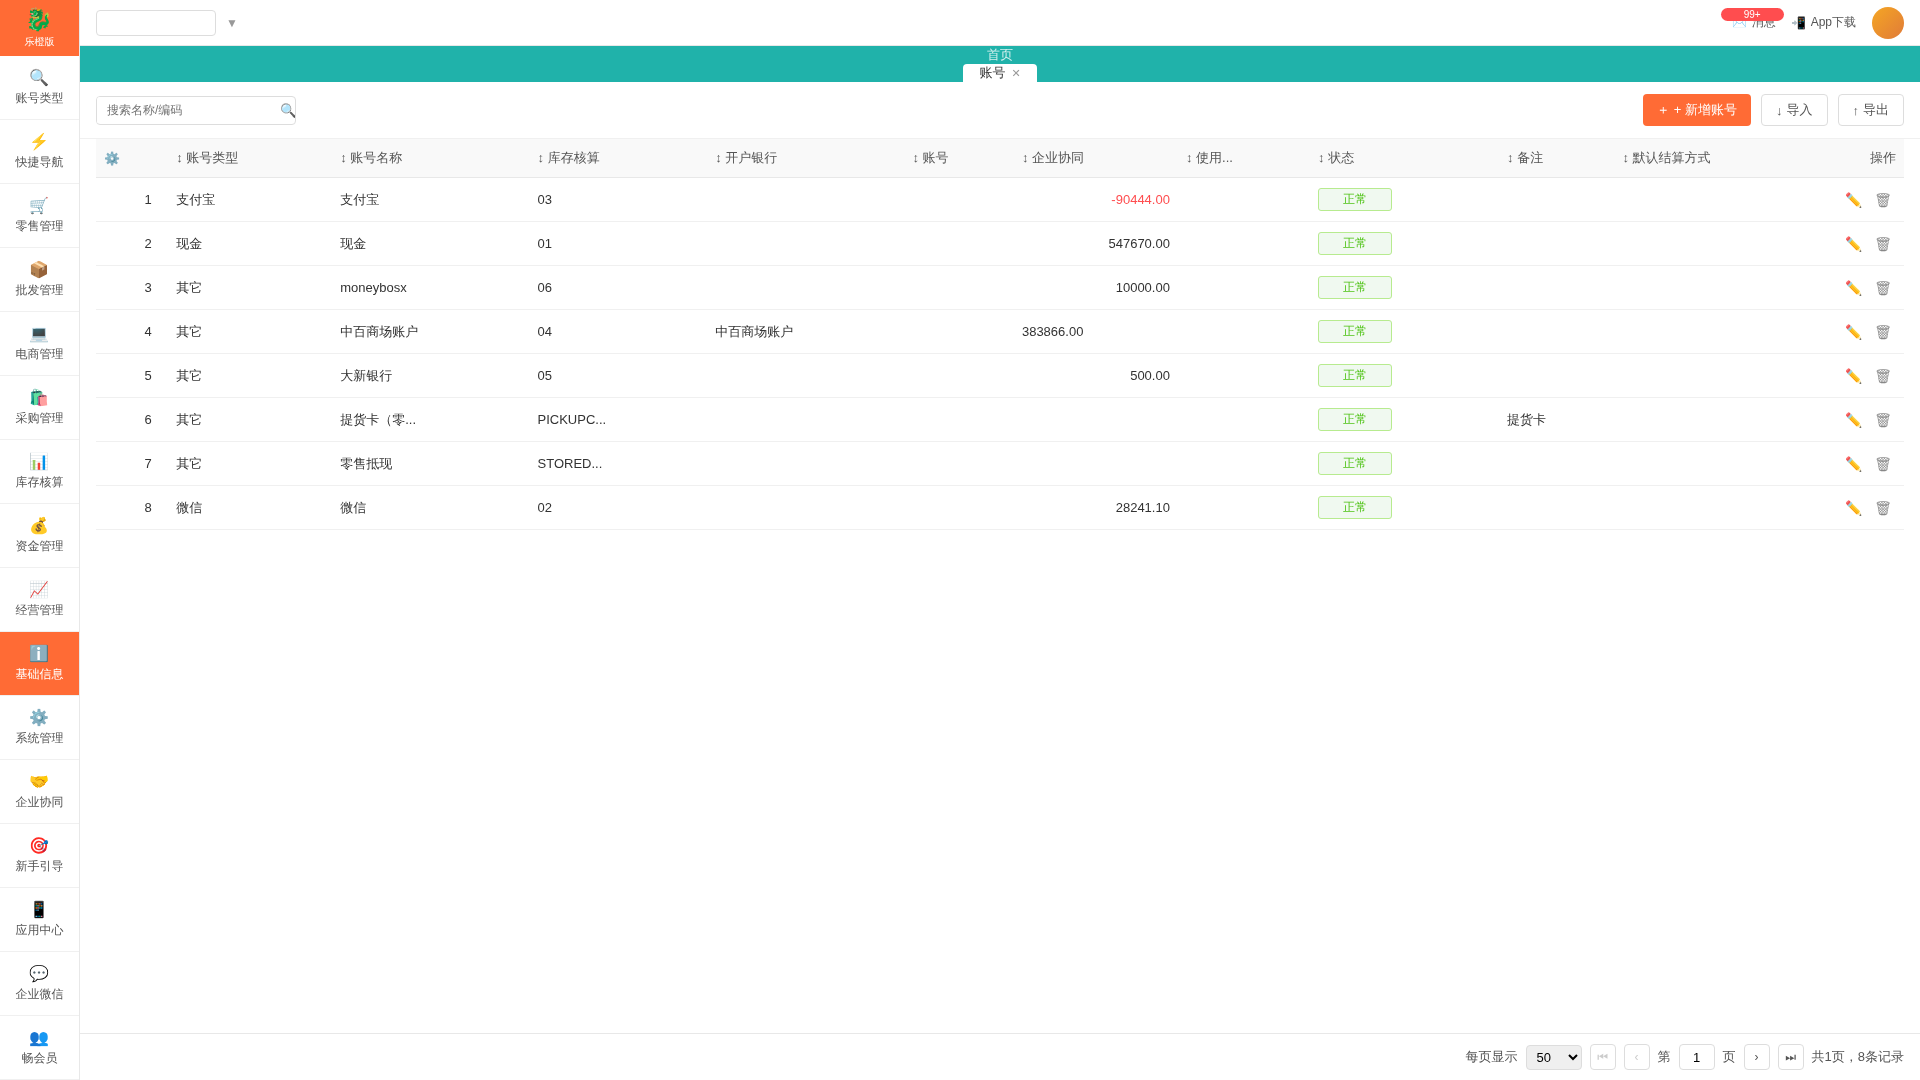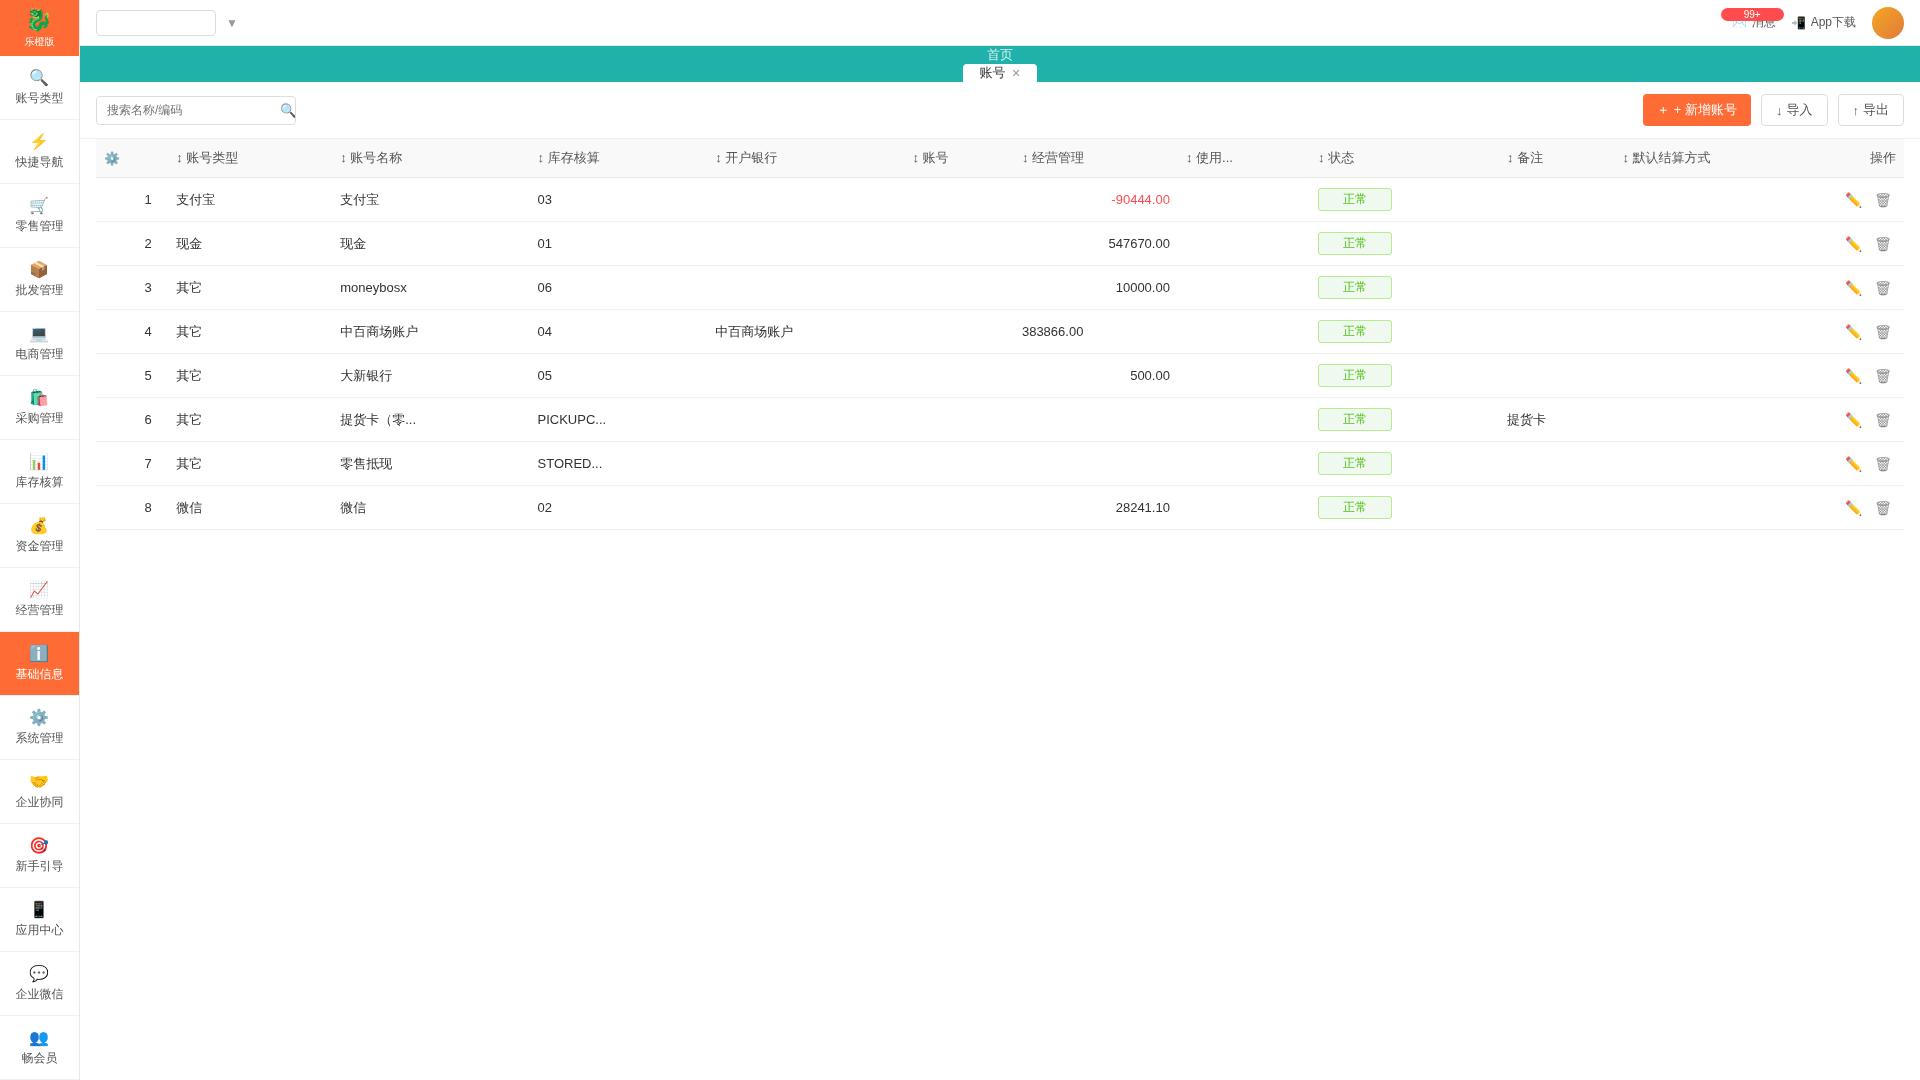--- a/index.html
+++ b/index.html
@@ -436,21 +436,21 @@
             <th>
               <span>↕ 库存核算</span>
             </th>
             <th>
               <span>↕ 开户银行</span>
             </th>
             <th>
               <span>↕ 账号</span>
             </th>
             <th>
-              <span>↕ 经营管理</span>
+              <span>↕ 企业协同</span>
             </th>
             <th>
               <span>↕ 使用...</span>
             </th>
             <th>
               <span>↕ 状态</span>
             </th>
             <th>
               <span>↕ 备注</span>
             </th>
@@ -602,14 +602,30 @@
       <td></td>
       <td class="col-actions">
         <button class="action-btn" title="编辑">✏️</button>
         <button class="action-btn" title="删除">🗑</button>
       </td>
     </tr>
           </tbody>
       </table>
     </div>
 
+    <div class="pagination">
+      <span>每页显示</span>
+      <select class="page-size-select">
+        <option>50</option>
+        <option>100</option>
+        <option>200</option>
+      </select>
+      <button class="page-btn" disabled="">⏮</button>
+      <button class="page-btn" disabled="">‹</button>
+      <span>第</span>
+      <input class="page-input" type="text" value="1" style="">
+      <span>页</span>
+      <button class="page-btn">›</button>
+      <button class="page-btn">⏭</button>
+      <span>共1页，8条记录</span>
+    </div>
   </div>
 </div>
 
 </body></html>

